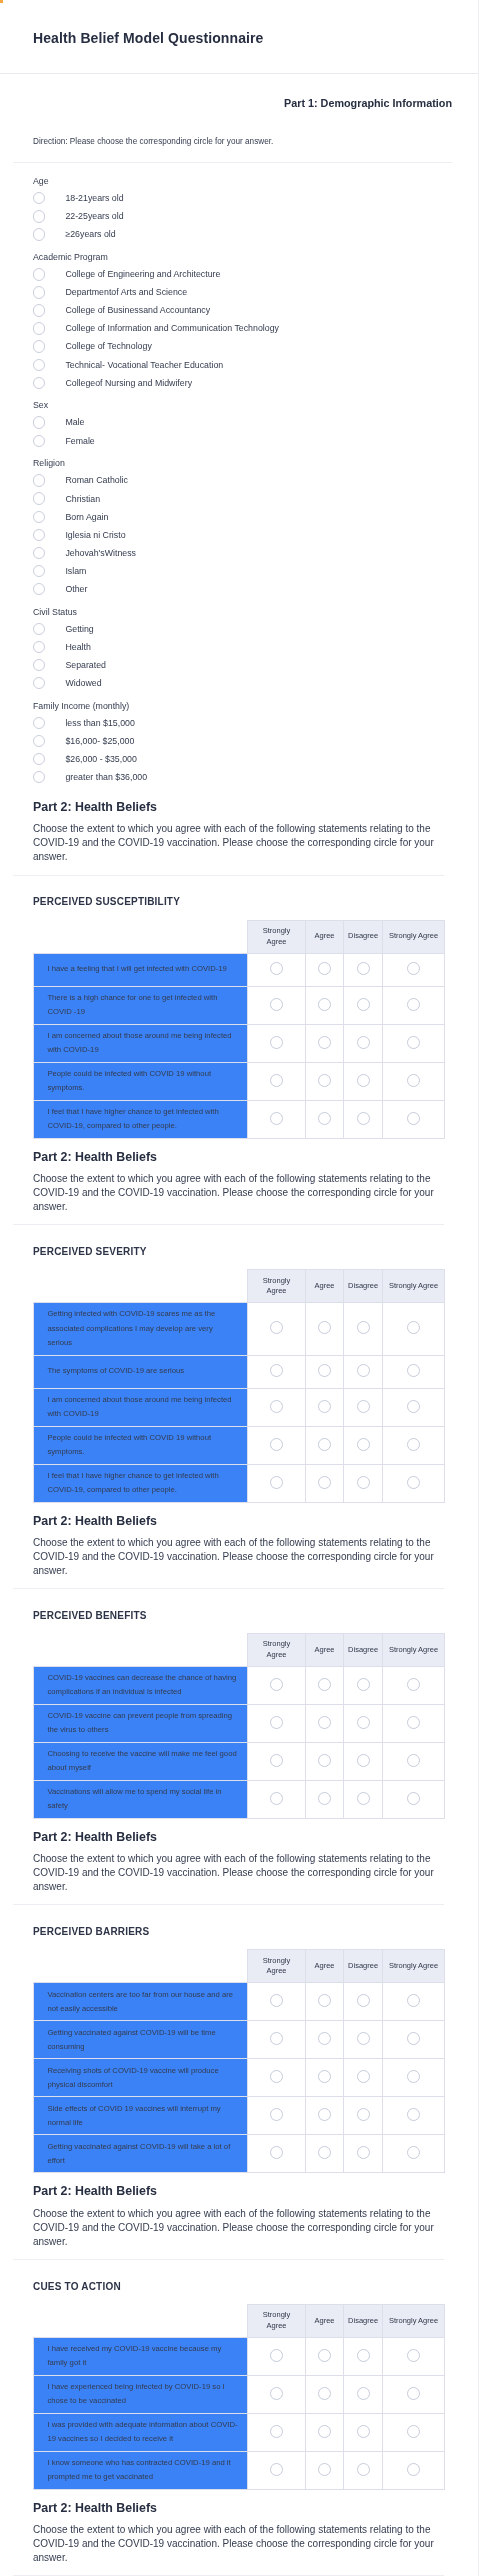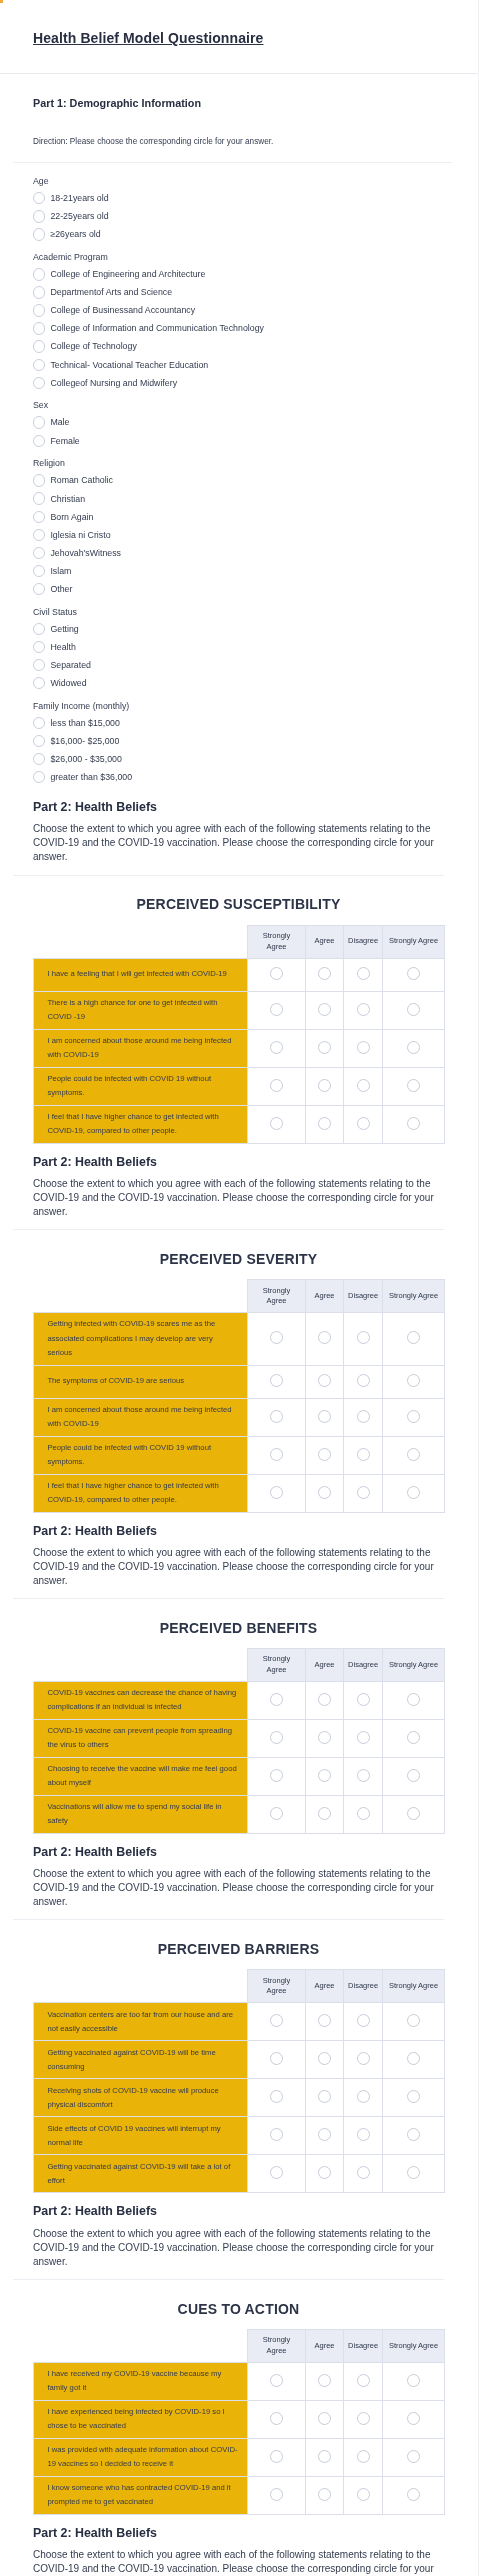--- a/index.html
+++ b/index.html
@@ -17,54 +17,54 @@
     background: #ffffff;
     border-right: 0.5px solid #eef0f4;
     display: flex;
     flex-direction: column;
   }
   .corner-dot-top {
     position: absolute; left: 0; top: 0;
     width: 3.1px; height: 2.6px; background: #f2a83e;
   }
   
-  .form-header { padding: 30px 33px 27px 33px; text-decoration: underline; }
+  .form-header { padding: 30px 33px 27px 33px; }
   .form-title {
     font-size: 14px;
     font-weight: 700;
     letter-spacing: 0.1px;
     color: #272e41;
   }
   .hr-full {
     border: none;
     border-top: 0.5px solid #e9eaef;
     height: 0;
   }
   .hr-inset {
     border: none;
     border-top: 0.5px solid #eceef3;
     height: 0;
     margin-left: -19.6px; 
   }
   
   .part1 { padding: 23px 26px 0 33px; }
-  .part1-heading { font-size: 10.8px; font-weight: 700; color: #272e41; margin-bottom: 9.3px; }
+  .part1-heading { font-size: 10.8px; font-weight: 700; color: #272e41; margin-bottom: 9.3px; text-align: right; }
   .direction { font-size: 8.2px; color: #333b4e; margin-bottom: 15.5px; margin-top: 28px; }
   .groups { padding-top: 2.1px; }
   .group { margin-top: 11.3px; }
   .group-label {
     font-size: 8.8px;
     font-weight: 500;
     color: #333b4e;
     margin-bottom: 6.2px;
   }
   .option {
     display: flex;
     align-items: center;
-    gap: 5px;
+    gap: 20px;
     margin-bottom: 5.7px;
     cursor: pointer;
     width: max-content;
     text-align: center;
   }
   .radio {
     width: 12.4px; height: 12.4px;
     border-radius: 50%;
     border: 1px solid #c9cfdc;
     background: #fff;
@@ -77,42 +77,41 @@
   .part2-desc {
     font-size: 10px;
     line-height: 14px;
     color: #333b4e;
     max-width: 402px;
     margin-bottom: 10.3px;
   }
   .scale-title {
     margin-top: 20.6px;
     margin-bottom: 12.4px;
-    font-size: 14px;
+    font-size: 10px;
     font-weight: 600;
     letter-spacing: 0.2px;
     color: #2d3447;
-    text-align: center;
   }
   table.likert { border-collapse: collapse; width: 411px; table-layout: fixed; }
   .likert th, .likert td { border: 0.5px solid #dcdfe9; }
   .likert thead th {
     background: #e9ecf5;
     font-size: 7.5px;
     font-weight: 400;
     color: #2f374a;
     height: 33px;
     padding: 3.1px 4.1px;
     line-height: 1.4;
     text-align: center;
     vertical-align: middle;
   }
   .likert thead th.stmt-col { background: transparent; border: none; }
   .likert td.stmt {
-    background: #eab308;
+    background: #3b82f6;
     padding: 4.1px 9.3px 4.1px 13.4px;
     font-size: 7.7px;
     line-height: 14.4px;
     color: #333b4e;
     vertical-align: middle;
   }
   .likert tbody tr { height: 33px; }
   .likert td.ans { background: #fff; text-align: center; vertical-align: middle; }
   .tradio {
     display: inline-block;

